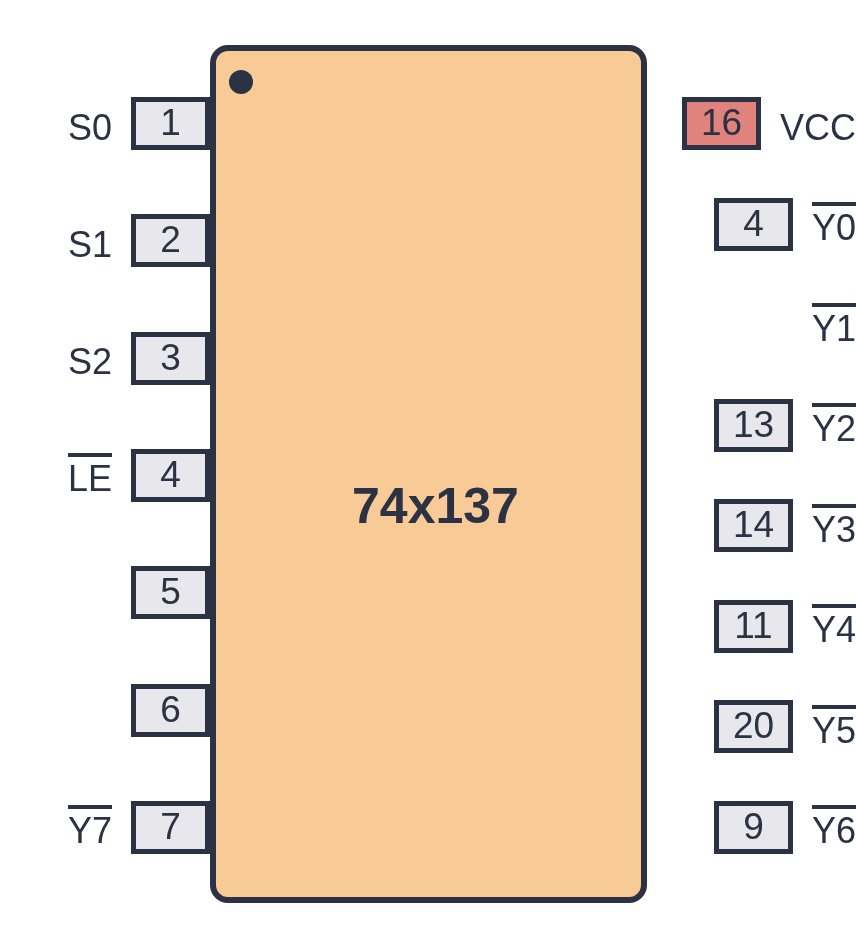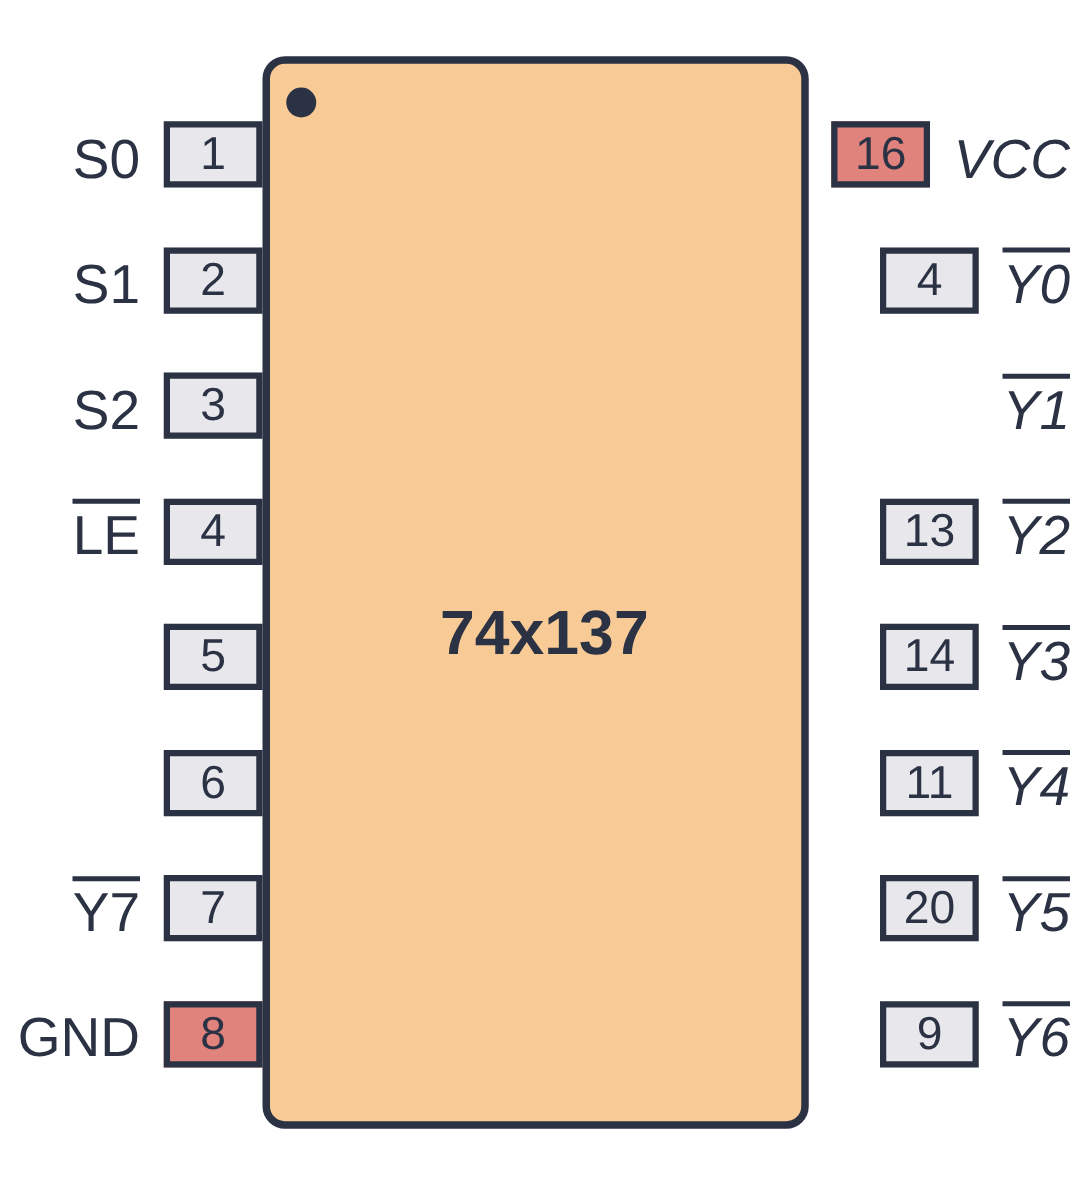--- a/index.html
+++ b/index.html
@@ -86,30 +86,30 @@
   .pin-box.power { background: var(--pin-red); }
 
   .pin-number {
     font-size: 37px;
     line-height: 1;
     color: var(--navy);
     padding-bottom: 2px;
   }
 
   .pin-label {
-    font-size: 44px;
+    font-size: 36px;
     line-height: 1;
     color: var(--navy);
     display: inline-block;
     border-top: 4px solid transparent;
     padding-top: 4px;
   }
   .pin-label.overlined { border-top-color: var(--navy); }
   .pin-col.left .pin-label  { margin-right: 19px; }
-  .pin-col.right .pin-label { margin-left: 19px; font-style: italic; }
+  .pin-col.right .pin-label { margin-left: 19px; }
 </style>
 </head>
 <body>
 
 <div class="canvas">
 
   <div class="pin-col left" id="pins-left">
       <div class="pin-row">
         <span class="pin-label">S0</span>
         <div class="pin-box">
@@ -141,26 +141,20 @@
       </div>
       <div class="pin-row">
         <div class="pin-box">
           <span class="pin-number">6</span>
         </div>
       </div>
       <div class="pin-row">
         <span class="pin-label overlined">Y7</span>
         <div class="pin-box">
           <span class="pin-number">7</span>
-        </div>
-      </div>
-      <div class="pin-row">
-        <span class="pin-label">GND</span>
-        <div class="pin-box power">
-          <span class="pin-number">8</span>
         </div>
       </div>
     </div>
 
   <div class="chip">
     <div class="pin1-dot"></div>
     <div class="chip-title">74x137</div>
   </div>
 
   <div class="pin-col right" id="pins-right">

